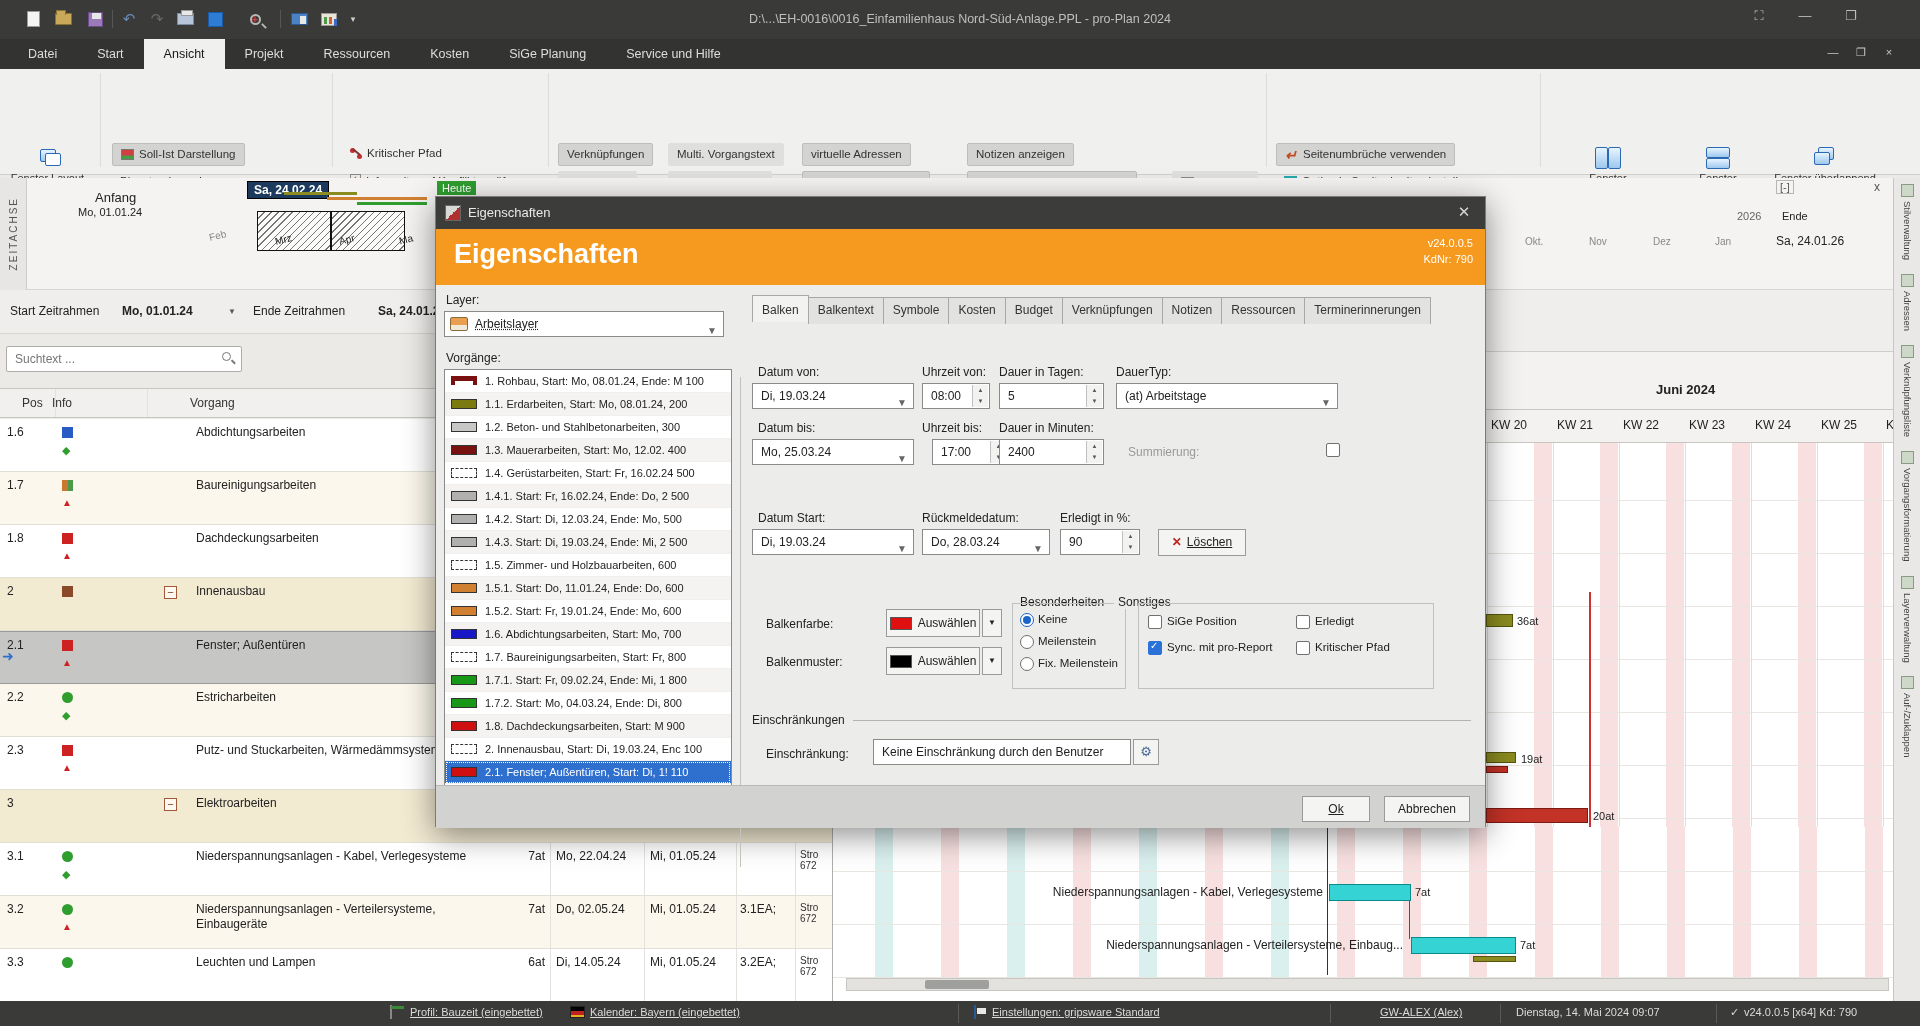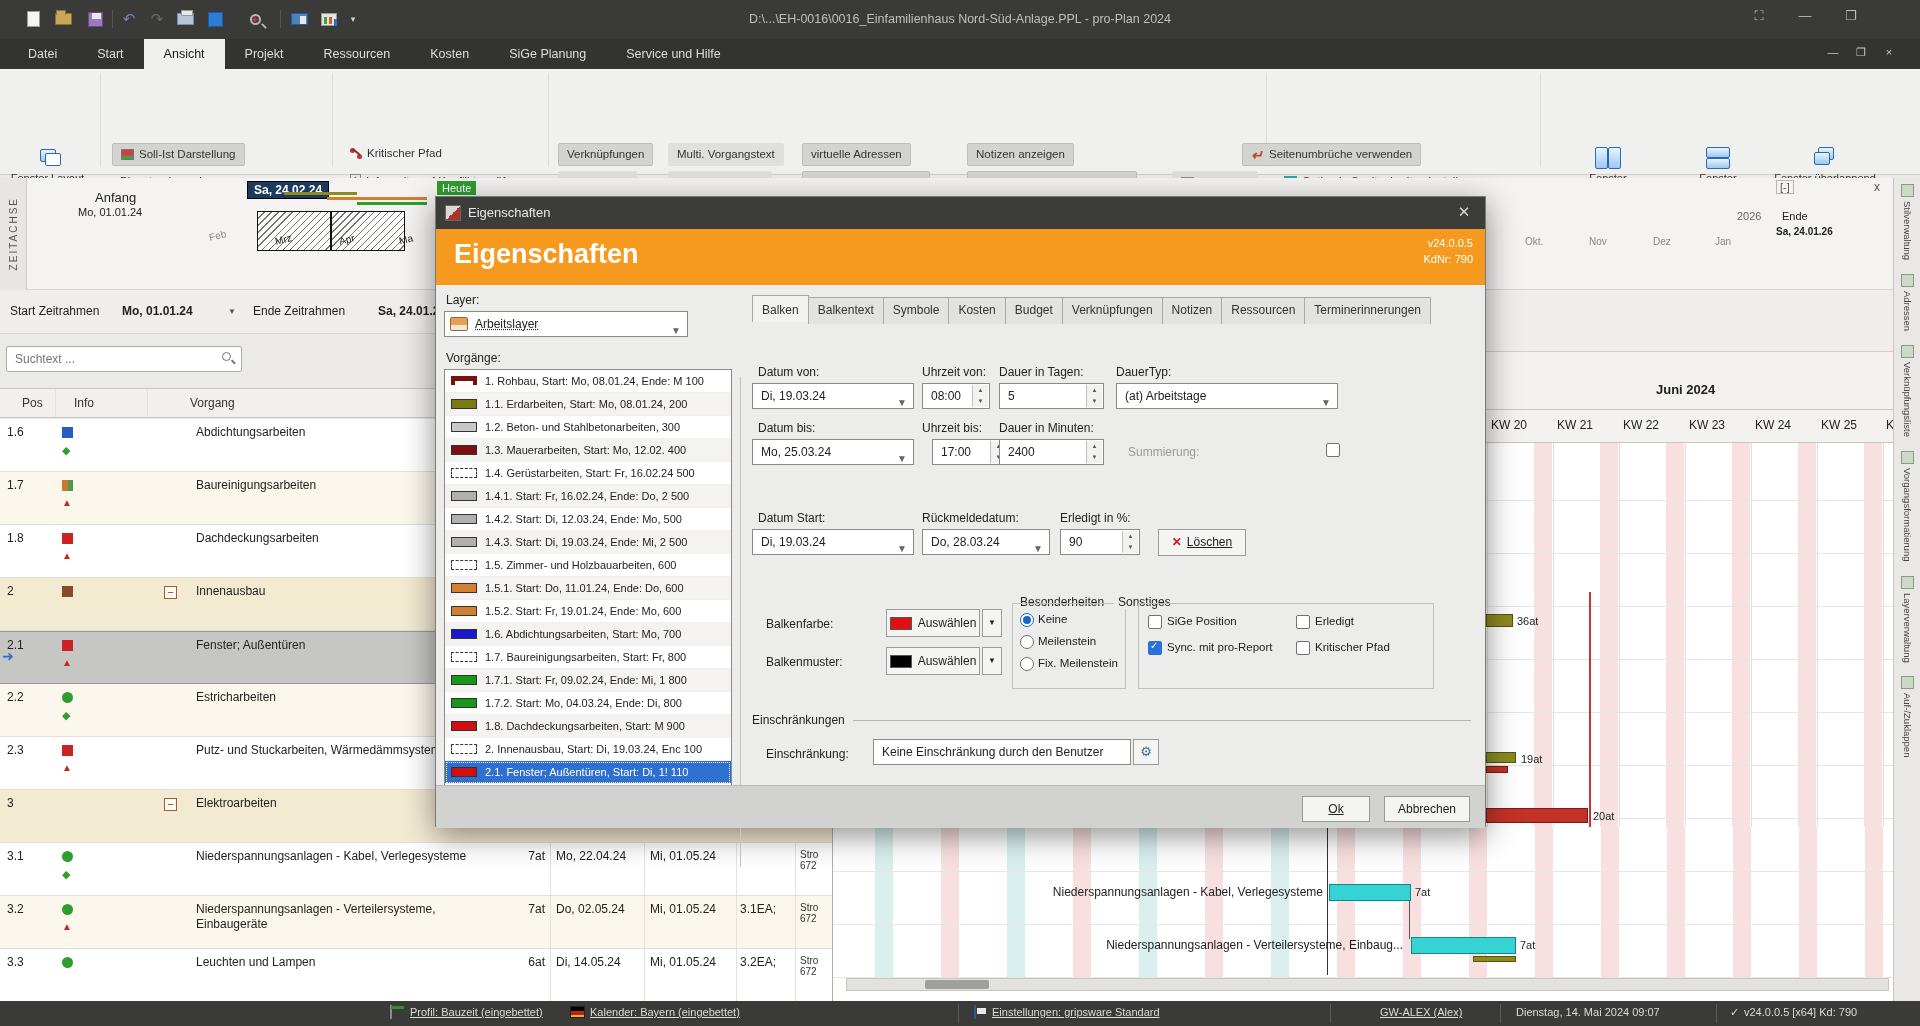--- a/index.html
+++ b/index.html
@@ -285,21 +285,21 @@
     <div class="rbtn pill on" style="left:802px;top:74px"><span>virtuelle Adressen</span></div>
     <div class="rbtn pill on" style="left:802px;top:102px"><span>Verschiebungseffekte</span></div>
     <div class="rbtn pill on" style="left:802px;top:130px"><span>geschützte Felder färben</span></div>
     <div class="rbtn pill on" style="left:967px;top:74px"><span>Notizen anzeigen</span></div>
     <div class="rbtn pill on" style="left:967px;top:102px"><span>Terminerinnerungen anzeigen</span></div>
     <div class="rbtn pill" style="left:1172px;top:102px"><i class="ric za-ic"></i><span>Zeitachse</span></div>
     <div class="rbtn pill" style="left:967px;top:130px"><span>Zahlungen anzeigen</span></div>
     <div class="glabel" style="left:558px;width:700px">Einblenden/Ausblenden</div>
     <div class="rsep" style="left:1266px"></div>
 
-    <div class="rbtn pill on" style="left:1242px;top:74px"><i class="ric ret-ic"></i><span>Seitenumbrüche verwenden</span></div>
+    <div class="rbtn pill on" style="left:1276px;top:74px"><i class="ric ret-ic"></i><span>Seitenumbrüche verwenden</span></div>
     <div class="rbtn" style="left:1276px;top:102px"><i class="ric colw-ic"></i><span>Optimale Spaltenbreite einstellen</span></div>
     <div class="rbtn" style="left:1276px;top:130px"><i class="ric rowh-ic"></i><span>Optimale Zeilenhöhe einstellen</span></div>
     <div class="glabel" style="left:1276px;width:250px">Einstellungen</div>
     <div class="rsep" style="left:1540px"></div>
 
     <div class="bigbtn" style="left:1556px;width:104px">
       <div class="bic win2-ic"></div>
       <span>Fenster nebeneinander</span>
     </div>
     <div class="bigbtn" style="left:1666px;width:104px">
@@ -335,40 +335,40 @@
     <span class="tl-month" style="left:248px;top:56px">Mrz</span>
     <span class="tl-month" style="left:312px;top:56px">Apr</span>
     <span class="tl-month" style="left:372px;top:56px">Ma</span>
 
     <span class="abs" style="left:1710px;top:32px;font-size:11px;color:#666">2026</span>
     <span class="abs tl-gray" style="left:1498px;top:58px;font-size:10px">Okt.</span>
     <span class="abs tl-gray" style="left:1562px;top:58px;font-size:10px">Nov</span>
     <span class="abs tl-gray" style="left:1626px;top:58px;font-size:10px">Dez</span>
     <span class="abs tl-gray" style="left:1688px;top:58px;font-size:10px">Jan</span>
     <span class="abs" style="left:1755px;top:32px;font-size:11px">Ende</span>
-    <span class="abs" style="left:1749px;top:48px;font-size:10px;font-weight:bold">Sa, 24.01.26</span>
+    <span class="abs" style="left:1749px;top:56px;font-size:12px;font-weight:normal">Sa, 24.01.26</span>
     <span class="abs" style="left:1749px;top:2px;font-size:11px;color:#555;border:1px solid #b8b6b2;padding:0 3px">[-]</span>
     <span class="abs" style="left:1843px;top:2px;font-size:12px;color:#555;padding:0 4px">x</span>
   </div>
 
   <div class="range-row">
     <span class="abs" style="left:10px;top:14px;font-size:12px">Start Zeitrahmen</span>
     <span class="abs" style="left:122px;top:14px;font-size:12px;font-weight:bold">Mo, 01.01.24</span>
     <span class="abs" style="left:228px;top:17px;font-size:8px;color:#555">▼</span>
     <span class="abs" style="left:253px;top:14px;font-size:12px">Ende Zeitrahmen</span>
     <span class="abs" style="left:378px;top:14px;font-size:12px;font-weight:bold">Sa, 24.01.2</span>
   </div>
 
   <div class="search-wrap">
     <input class="search-box" placeholder="Suchtext ..." style="">
     <i class="search-mag"></i>
   </div>
   <div class="thead">
     <span style="left:22px">Pos</span>
-    <span style="left:74px">Info</span>
+    <span style="left:52px">Info</span>
     <span style="left:190px">Vorgang</span>
     <i class="colline" style="left:55px"></i>
       <i class="colline" style="left:147px"></i>
   </div>
   <div class="sel-arrow">➜</div>
 
   <div class="tbody">
     <div class="trow" style="top:0">
       <span class="cpos">1.6</span>
       <i class="ic i-bsq" style="top:8px"></i>
@@ -576,21 +576,21 @@
       <span class="dlg-close">✕</span>
     </div>
     <div class="dlg-banner">
       <h1>Eigenschaften</h1>
       <span class="dlg-ver" style="top:8px">v24.0.0.5</span>
       <span class="dlg-ver" style="top:24px">KdNr: 790</span>
     </div>
     <div class="dlg-body">
 
       <span class="dlg-label" style="left:10px;top:8px">Layer:</span>
-      <div class="combo" style="left:8px;top:26px;width:244px">
+      <div class="combo" style="left:8px;top:26px;width:280px">
         <i class="layer-sw"></i>
         <span style="margin-left:22px;text-decoration:underline dotted">Arbeitslayer</span>
         <span class="dd-arrow" style="top:7px">▼</span>
       </div>
       <span class="dlg-label" style="left:10px;top:66px">Vorgänge:</span>
       <div class="vglist" style="top:84px;height:418px">
         <div class="vg">
             <i class="sw sw-bracket"></i>
             <span class="vgtext">1. Rohbau, Start: Mo, 08.01.24, Ende: M 100</span>
           </div>

